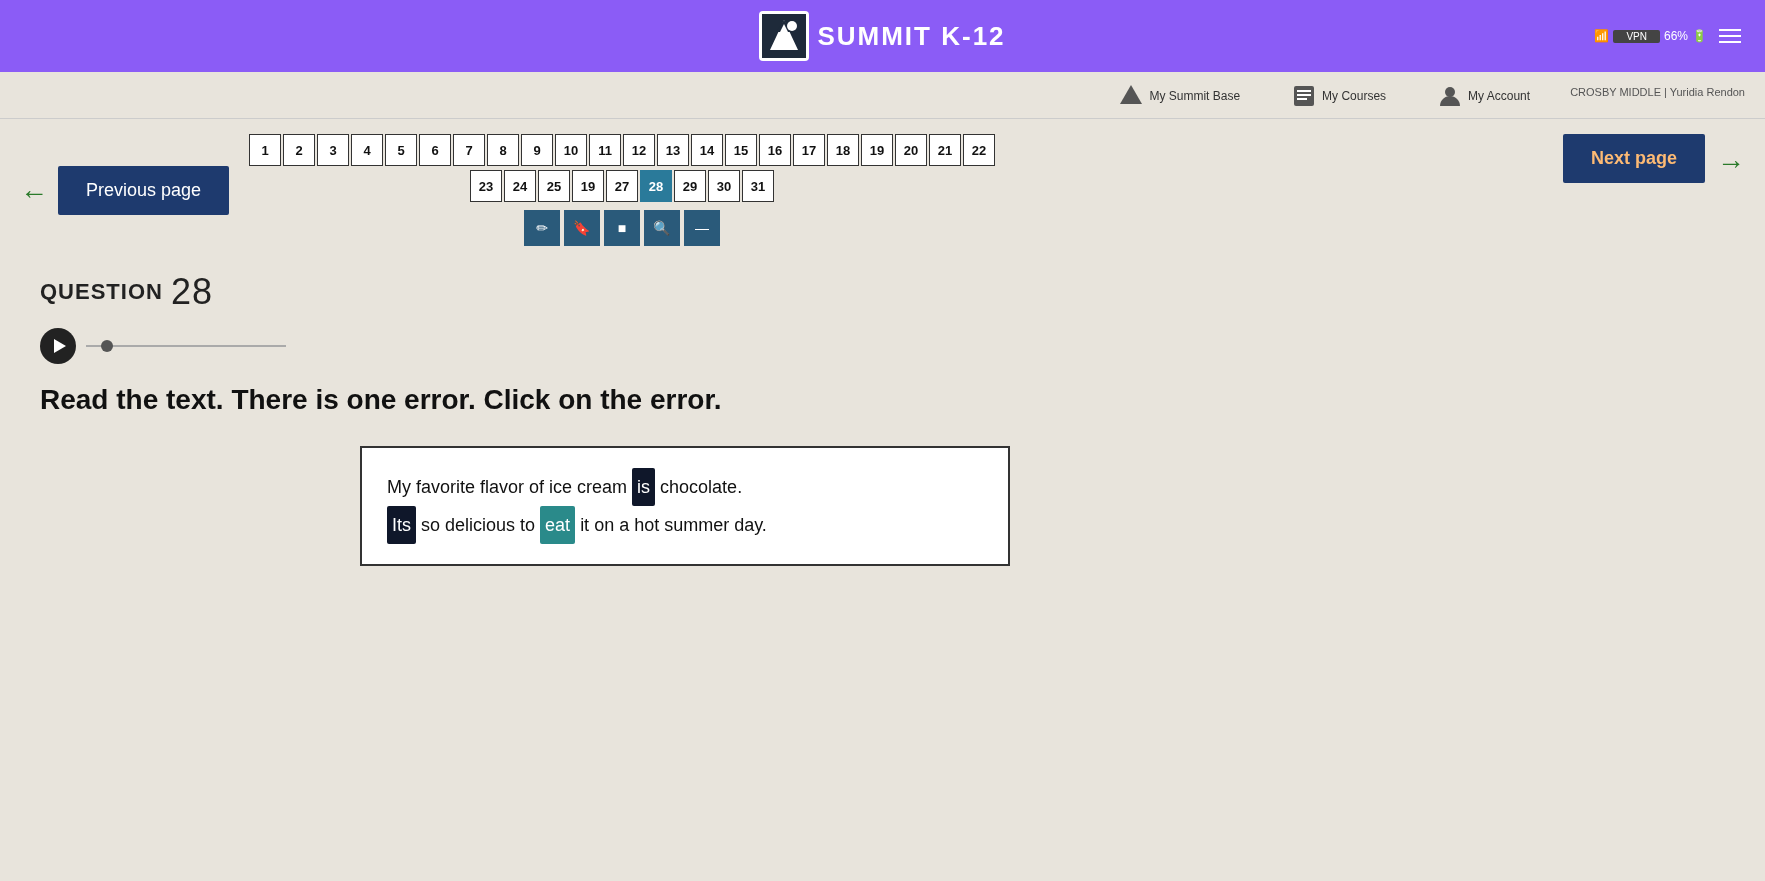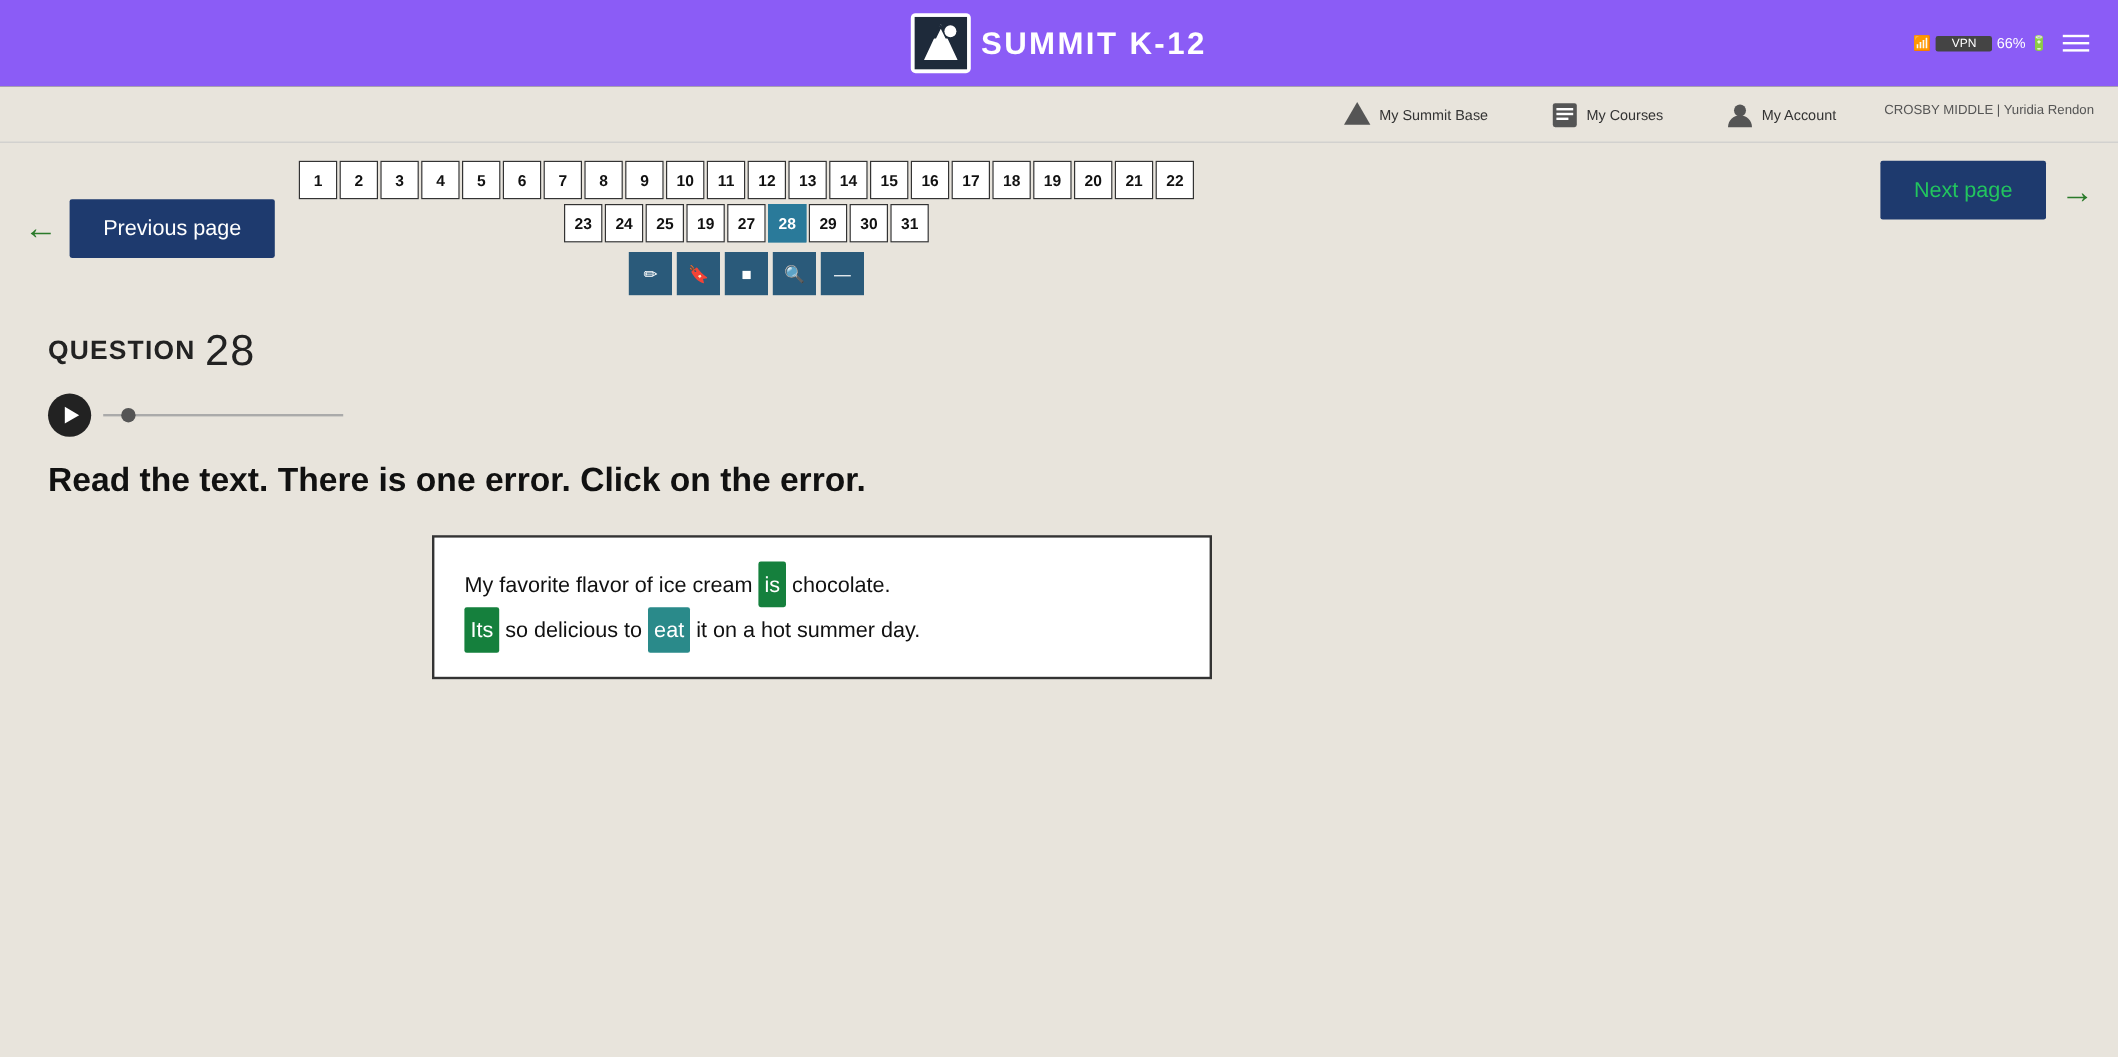--- a/index.html
+++ b/index.html
@@ -197,25 +197,25 @@
       display: flex;
       align-items: center;
       justify-content: center;
       color: white;
       font-size: 14px;
     }
 
     
     .next-page-btn {
       background: #1e3a6e;
-      color: #22c55e;
+      color: #fdba74;
       border: none;
       padding: 14px 28px;
       font-size: 18px;
-      font-weight: normal;
+      font-weight: bold;
       cursor: pointer;
       border-radius: 2px;
       position: absolute;
       right: 60px;
       top: 15px;
       display: flex;
       align-items: center;
       gap: 8px;
     }
     .arrow-right {
@@ -309,21 +309,21 @@
       color: #111;
     }
     .text-line {
       display: flex;
       align-items: center;
       gap: 5px;
       flex-wrap: wrap;
       text-align: right;
     }
     .word-highlight-blue {
-      background: #15803d;
+      background: #0f172a;
       color: white;
       padding: 1px 5px;
       border-radius: 2px;
       cursor: pointer;
     }
     .word-highlight-teal {
       background: #2a8a8a;
       color: white;
       padding: 1px 5px;
       border-radius: 2px;

